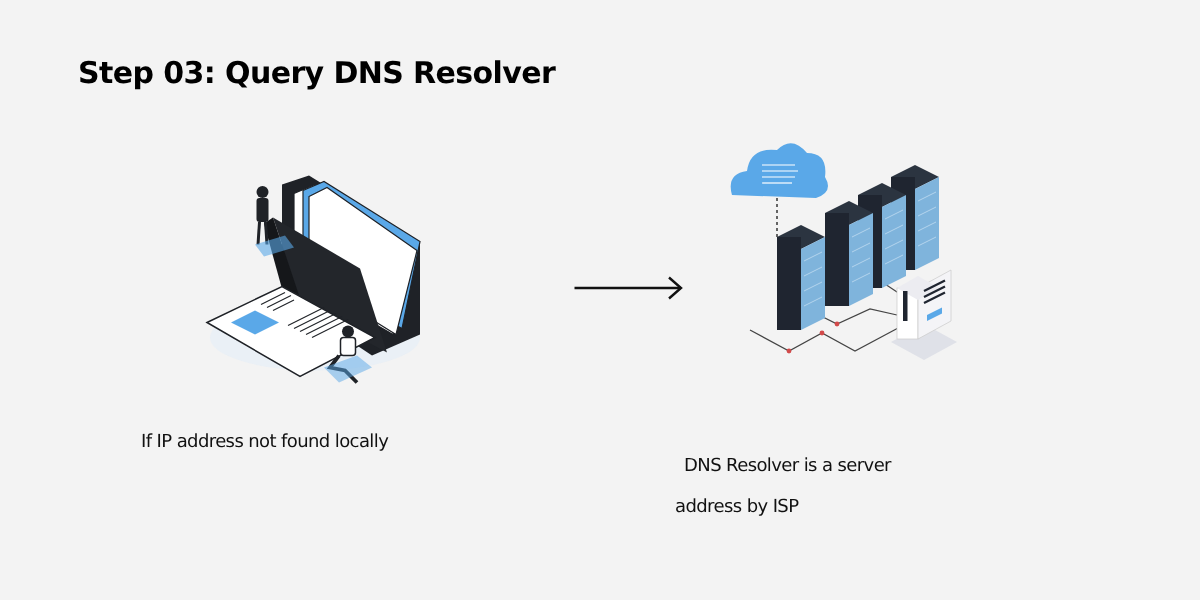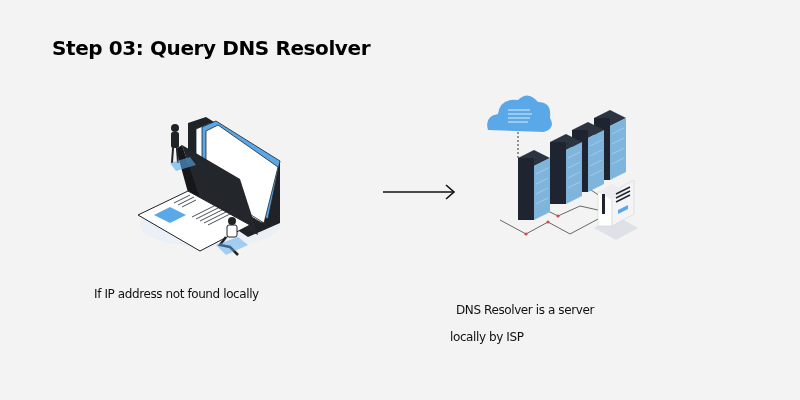--- a/index.html
+++ b/index.html
@@ -155,14 +155,14 @@
         <line x1="138" y1="110" x2="152" y2="103"></line>
         <line x1="138" y1="114" x2="152" y2="107"></line>
       </g>
     <polygon points="140,122 150,117 150,121 140,126" fill="#5aa8e8"></polygon>
   </g>
 </svg>
 
 <div class="caption" id="caption-left">If IP address not found locally</div>
 <div class="caption" id="caption-right">
   <span class="l1">DNS Resolver is a server</span>
-  <span class="l2">locally by ISP</span>
+  <span class="l2">address by ISP</span>
 </div>
 
 </body></html>

